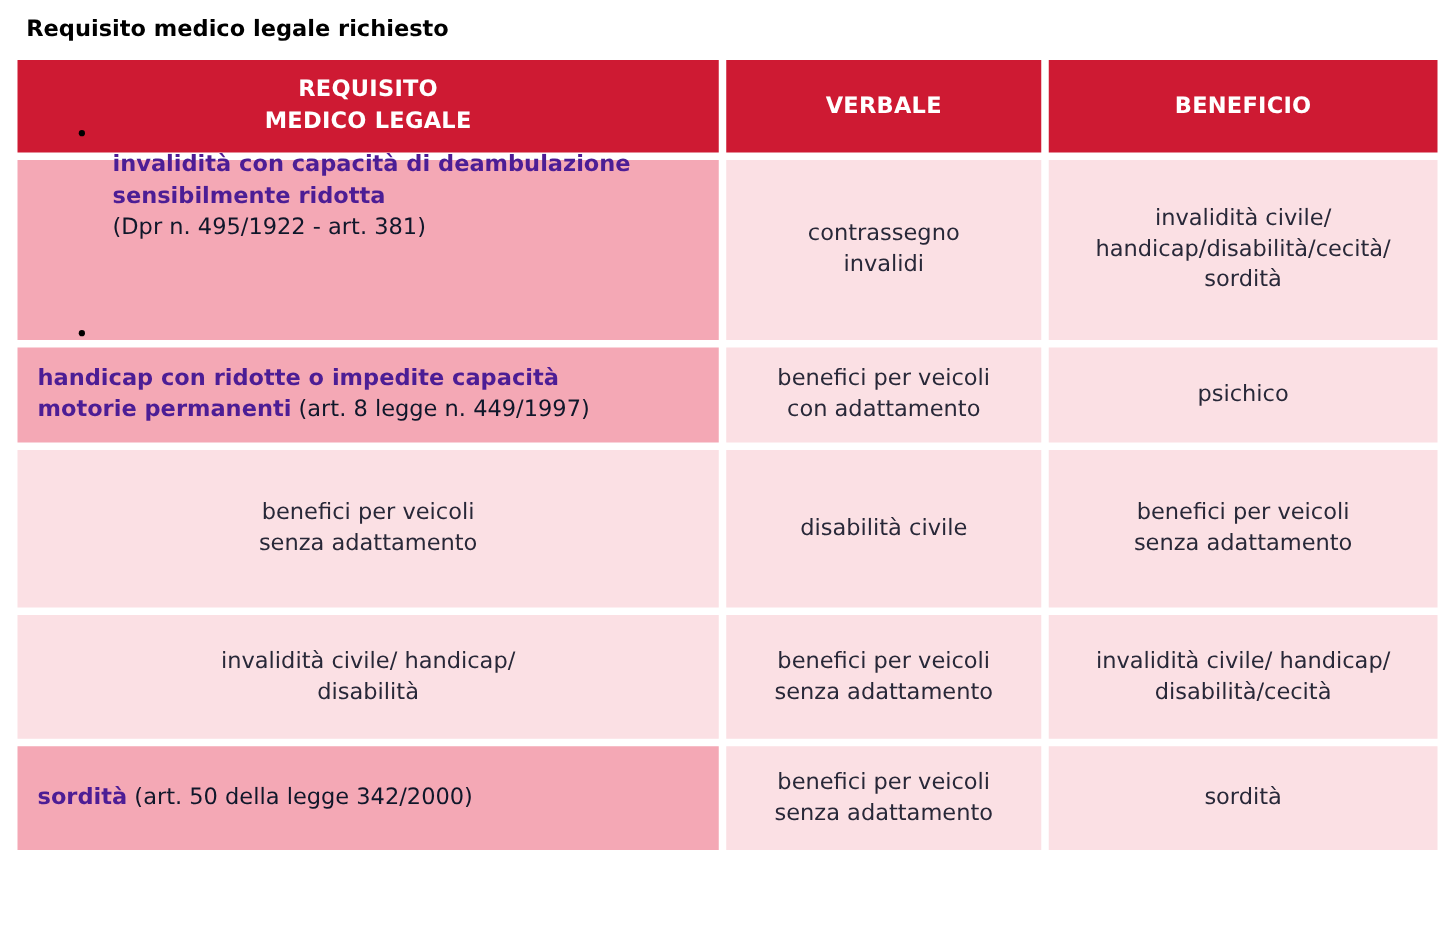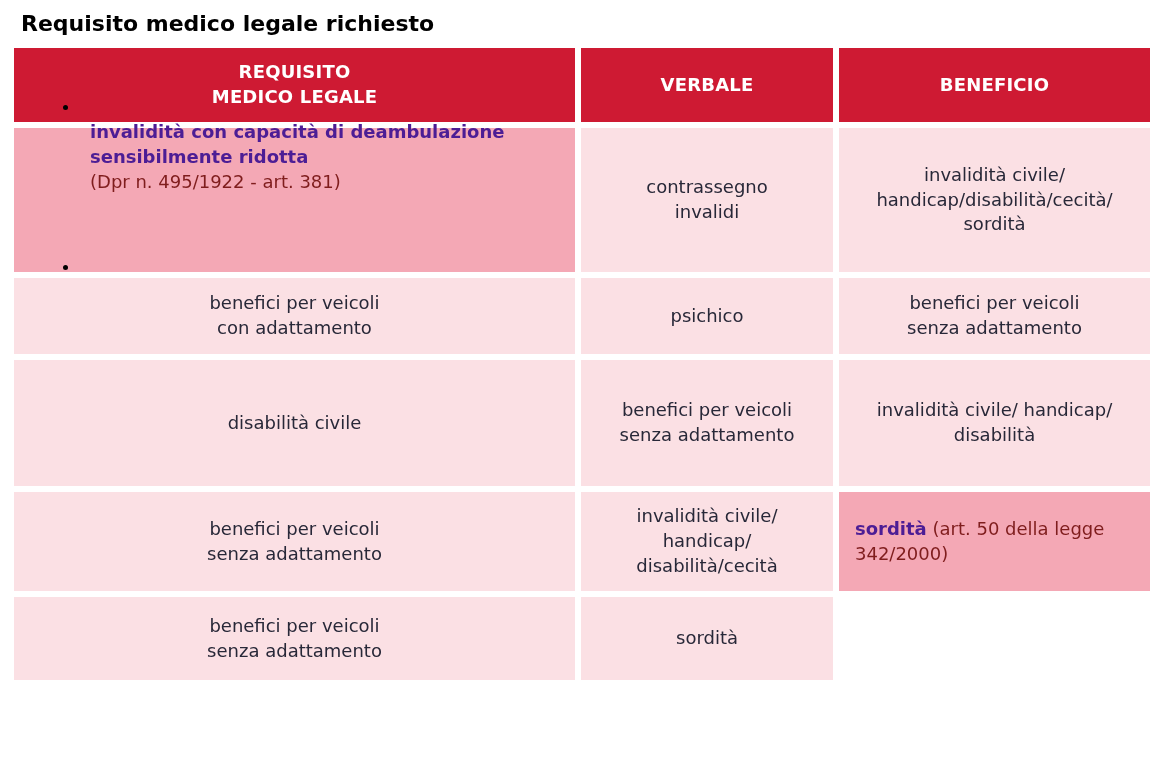--- a/index.html
+++ b/index.html
@@ -7,21 +7,21 @@
     position:relative;
     width:1163px;height:760px;
     background:#ffffff;
     font-family:"DejaVu Sans", sans-serif;
     overflow:hidden;
     box-sizing:border-box;
     padding-top:9px;
   }
   .title{
     margin:0 0 9px 21px;
-    font-size:22px;
+    font-size:18px;
     font-weight:700;
     color:#000000;
     line-height:30px;
   }
   .table{
     margin-left:14px;
     width:1136px;
     display:grid;
     grid-template-columns:561px 252px 311px;
     grid-template-rows:74px 144px 76px 126px 99px 83px 68px;
@@ -52,21 +52,21 @@
     white-space:pre-line;
   }
   .val{
     background:#fbe0e4;
     justify-content:center;
     text-align:center;
     white-space:pre-line;
     padding:4px 10px;
   }
   .b{font-weight:700;color:#4c1d95;}
-  .n{font-weight:400;color:#7f1d1d;}
+  .n{font-weight:400;color:#0f172a;}
   .val,.val .n{color:#282838;}
   ul.blist{margin:0;padding-left:50px;}
   ul.blist li{padding-left:10px;margin:0;color:#08080d;}
   ul.blist li + li{margin-top:11px;}
   ul.blist li::marker{color:#000000;font-size:0.9em;}
   .block{display:block;}
 </style>
 </head>
 <body>
 
@@ -91,20 +91,24 @@
           <span class="b">non vedenti</span><span class="n"> (art. 12 Dpr n. 503/1996)</span>
         </li>
       </ul>
     </div>
     <div class="cell val">contrassegno
 invalidi</div>
     <div class="cell val">invalidità civile/
 handicap/disabilità/cecità/
 sordità</div>
 
+    <div class="cell req">
+      <div><span class="b">handicap con ridotte o impedite capacità
+motorie permanenti</span><span class="n"> (art. 8 legge n. 449/1997)</span></div>
+    </div>
     <div class="cell val">benefici per veicoli
 con adattamento</div>
     <div class="cell val">psichico</div>
 
     <div class="cell val">benefici per veicoli
 senza adattamento</div>
     <div class="cell val">disabilità civile</div>
 
     <div class="cell val">benefici per veicoli
 senza adattamento</div>

